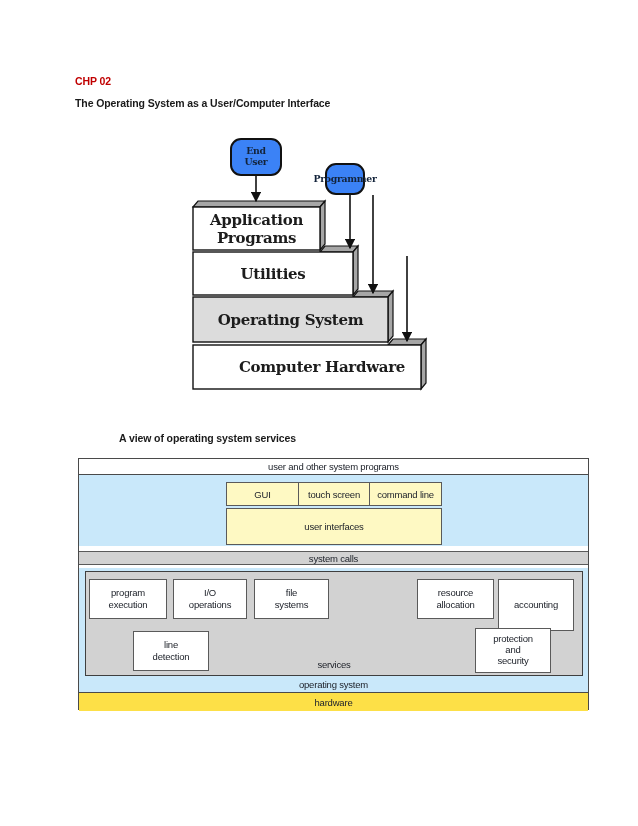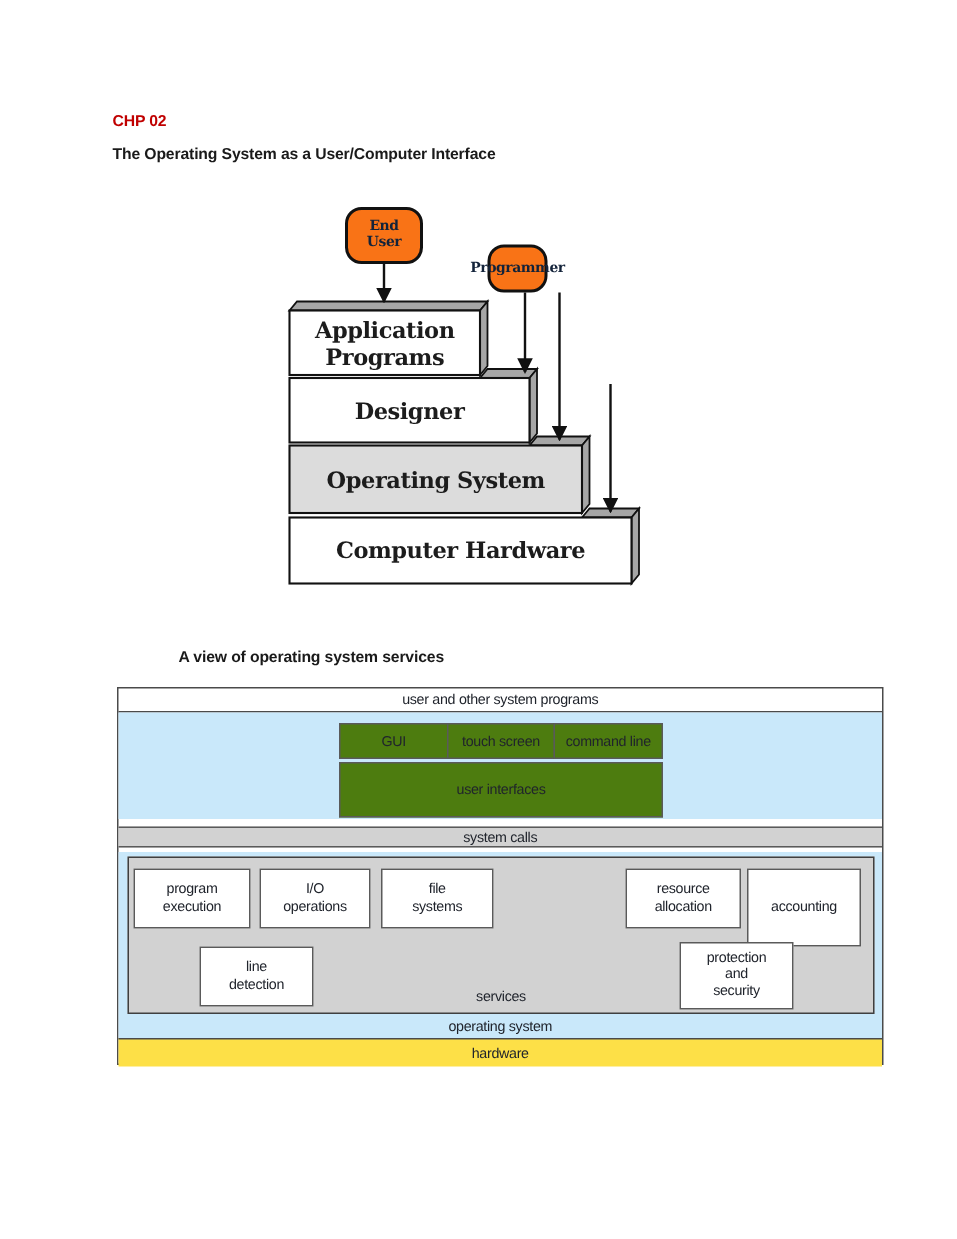--- a/index.html
+++ b/index.html
@@ -9,30 +9,30 @@
   .heading{font-weight:bold;font-size:10.5px;letter-spacing:-0.1px;color:#1a1a1a;}
   .heading.red{color:#c00000;}
 
   
   #d1{left:185px;top:132px;width:260px;height:263px;}
   #d1 svg{position:absolute;left:0;top:0;}
   .steplabel{display:flex;align-items:center;justify-content:center;text-align:center;
              font-family:"DejaVu Serif",serif;font-weight:bold;font-size:15px;
              letter-spacing:-0.3px;color:#1c1c1c;}
   .bubble{display:flex;align-items:center;justify-content:center;text-align:center;
-          background:#f97316;border:2.2px solid #111;border-radius:11px;
+          background:#3b82f6;border:2.2px solid #111;border-radius:11px;
           font-family:"DejaVu Serif",serif;font-weight:bold;font-size:9.3px;
           line-height:1.18;letter-spacing:-0.3px;color:#13233a;white-space:pre-line;}
 
   
   #d2{left:78px;top:458px;width:511px;height:252px;border:1.5px solid #4a4a4a;background:#fff;
       font-size:9.5px;letter-spacing:-0.2px;color:#20242c;}
   .band-blue{background:#c9e8fa;}
   .centerline{display:flex;align-items:center;justify-content:center;text-align:center;}
-  .graycell{background:#4d7c0f;border:1.4px solid #5a5a5a;display:flex;align-items:center;
+  .graycell{background:#fef9c3;border:1.4px solid #5a5a5a;display:flex;align-items:center;
             justify-content:center;text-align:center;}
   .whitebox{background:#ffffff;border:1.4px solid #5a5a5a;display:flex;align-items:center;
             justify-content:center;text-align:center;line-height:1.25;white-space:pre-line;}
   #d2-row1{left:0;top:0;width:100%;height:16px;border-bottom:1.5px solid #4a4a4a;}
   #d2-blue1{left:0;top:16px;width:100%;height:71px;}
   #d2-uirow{left:147px;top:23px;width:216px;height:22px;display:flex;}
   #d2-uirow .graycell{width:72px;height:22px;}
   #d2-uirow .graycell + .graycell{margin-left:-1.4px;}
   #d2-uifaces{left:147px;top:49px;width:216px;height:37px;}
   #d2-syscalls{left:0;top:92px;width:100%;height:14px;background:#d2d2d2;
@@ -85,23 +85,23 @@
         <line x1="188" y1="63" x2="188" y2="161"></line>
         <line x1="222" y1="124" x2="222" y2="209"></line>
       </g>
     </svg>
 
     <div class="abs bubble" style="left:45px;top:6px;width:52px;height:38px;">End
 User</div>
     <div class="abs bubble" style="left:140px;top:31px;width:40px;height:32px;">Programmer</div>
 
     <div class="abs steplabel" style="left:8px;top:75px;width:127px;height:43px;">Application Programs</div>
-    <div class="abs steplabel" style="left:8px;top:120px;width:160px;height:43px;">Designer</div>
+    <div class="abs steplabel" style="left:8px;top:120px;width:160px;height:43px;">Utilities</div>
     <div class="abs steplabel" style="left:8px;top:165px;width:195px;height:45px;">Operating System</div>
-    <div class="abs steplabel" style="left:8px;top:213px;width:228px;height:44px;">Computer Hardware</div>
+    <div class="abs steplabel" style="left:23px;top:213px;width:228px;height:44px;">Computer Hardware</div>
   </div>
 
   <div class="abs" id="d2">
 
     <div class="abs centerline" id="d2-row1">user and other system programs</div>
 
     <div class="abs band-blue" id="d2-blue1"></div>
 
     <div class="abs" id="d2-uirow">
       <div class="graycell">GUI</div>
@@ -119,21 +119,21 @@
 execution</div>
     <div class="abs whitebox" style="left:94px;top:120px;width:74px;height:40px;">I/O
 operations</div>
     <div class="abs whitebox" style="left:175px;top:120px;width:75px;height:40px;">file
 systems</div>
     <div class="abs whitebox" style="left:338px;top:120px;width:77px;height:40px;">resource
 allocation</div>
     <div class="abs whitebox" style="left:419px;top:120px;width:76px;height:52px;">accounting</div>
     <div class="abs whitebox" style="left:54px;top:172px;width:76px;height:40px;">line
 detection</div>
-    <div class="abs whitebox" style="left:374px;top:169px;width:76px;height:45px;line-height:1.15;">protection
+    <div class="abs whitebox" style="left:396px;top:169px;width:76px;height:45px;line-height:1.15;">protection
 and
 security</div>
 
     <div class="abs centerline" id="d2-services-label">services</div>
     <div class="abs centerline" id="d2-os">operating system</div>
     <div class="abs centerline" id="d2-hw">hardware</div>
   </div>
 
 </div>
 

